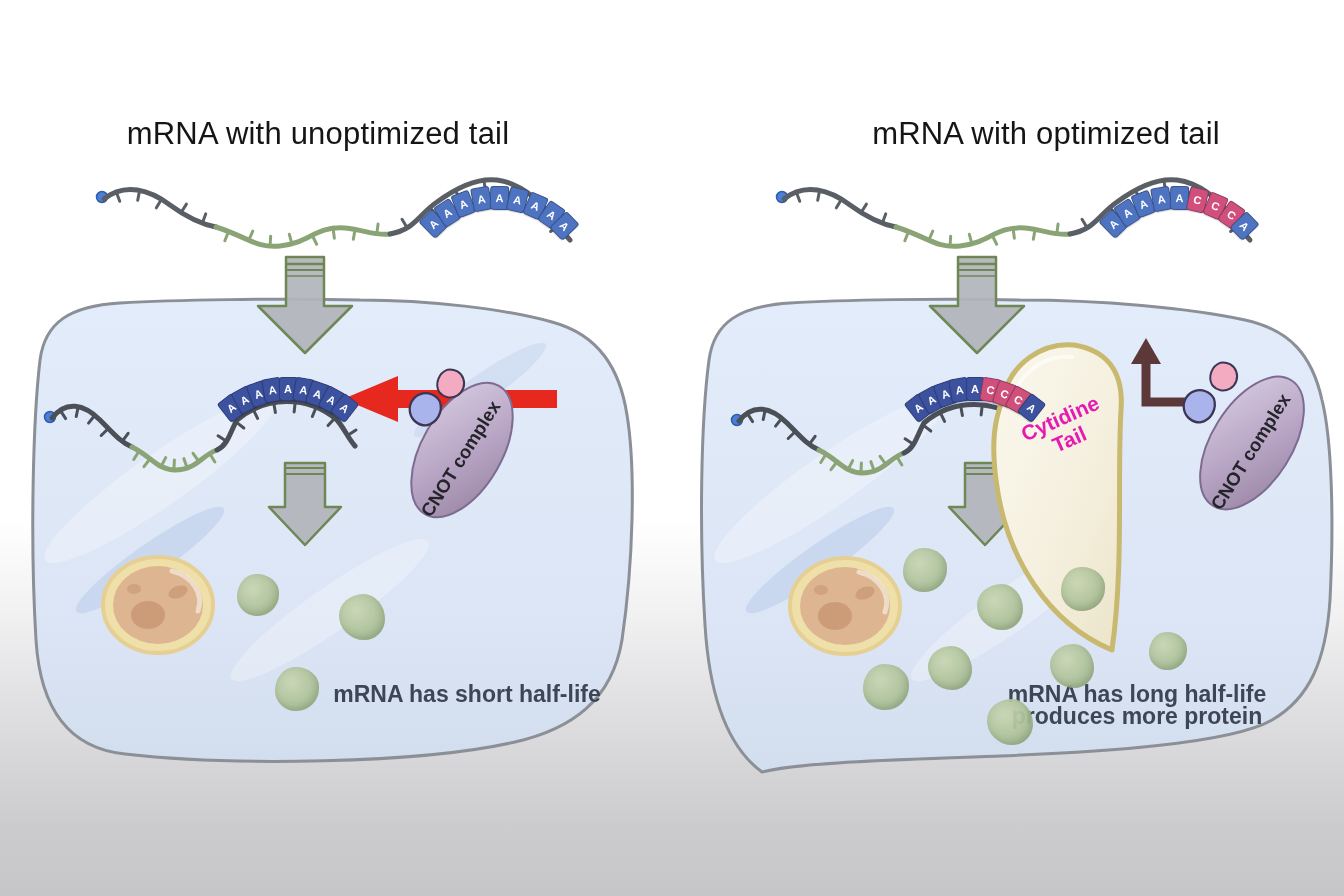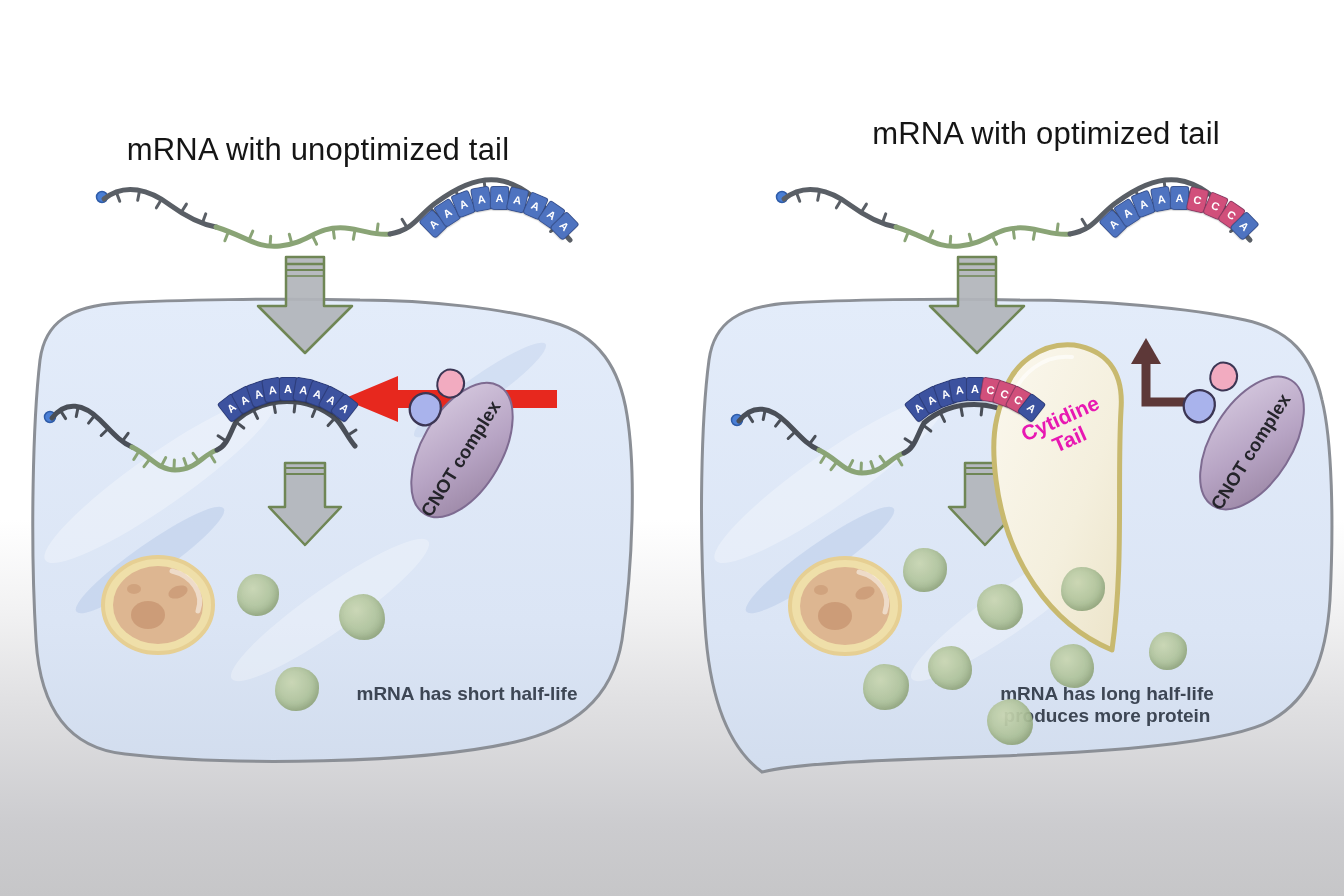--- a/index.html
+++ b/index.html
@@ -1,26 +1,26 @@
 <!DOCTYPE html>
 <html style="--nucleotide-a-top: #4e73c0; --nucleotide-a-cell: #3c529f; --nucleotide-c: #d14f7b; --red-arrow: #e7281e; --block-arrow: #5d3838; --cell-fill: #dee8f7; --cell-outline: #8b8f96; --protein-green: #aec29a; --shield-label-magenta: #e818b2;"><head>
 <meta charset="utf-8">
 <style>
   html,body{margin:0;padding:0;}
   body{font-family:"Liberation Sans",sans-serif;}
   .stage{position:relative;width:1344px;height:896px;overflow:hidden;
     background:linear-gradient(180deg,#ffffff 0%,#ffffff 58%,#f2f2f3 68%,#e1e1e3 78%,#cccccf 92%,#c6c6c8 100%);}
   svg.canvas{position:absolute;left:0;top:0;}
   .title{position:absolute;top:116px;text-align:center;font-size:31px;color:#151515;letter-spacing:.2px;}
-  .title-left{left:18px;width:600px;margin-top:16px;}
+  .title-left{left:18px;width:600px;}
   .title-right{left:746px;width:600px;}
   .caption{position:absolute;top:683px;width:270px;text-align:center;font-weight:bold;
-    font-size:19px;line-height:22px;color:#3d4654;}
+    font-size:23px;line-height:22px;color:#3d4654;}
   .caption-left{left:332px;}
-  .caption-right{left:972px;}
+  .caption-right{left:1002px;}
   .layer{position:absolute;inset:0;pointer-events:none;}
   .nt{position:absolute;width:17px;height:22px;border-radius:3px 3px 4px 4px;
     color:#fff;font-size:11px;font-weight:bold;text-align:center;line-height:22px;
     border:1px solid rgba(20,25,60,.35);box-shadow:0 1px 1px rgba(0,0,0,.15);}
   .tail[data-variant="top"] .nt-A{background:var(--nucleotide-a-top,#4e73c0);}
   .tail[data-variant="cell"] .nt-A{background:var(--nucleotide-a-cell,#3c529f);}
   .nt-C{background:var(--nucleotide-c,#d14f7b)!important;}
   .protein{position:absolute;border-radius:46% 54% 52% 48%/55% 45% 53% 47%;opacity:.93;
     background:radial-gradient(circle at 38% 35%,#c9d6b2 0%,var(--protein-green,#aec29a) 55%,#99ad85 100%);
     box-shadow:inset -2px -3px 6px rgba(90,110,70,.3);}

